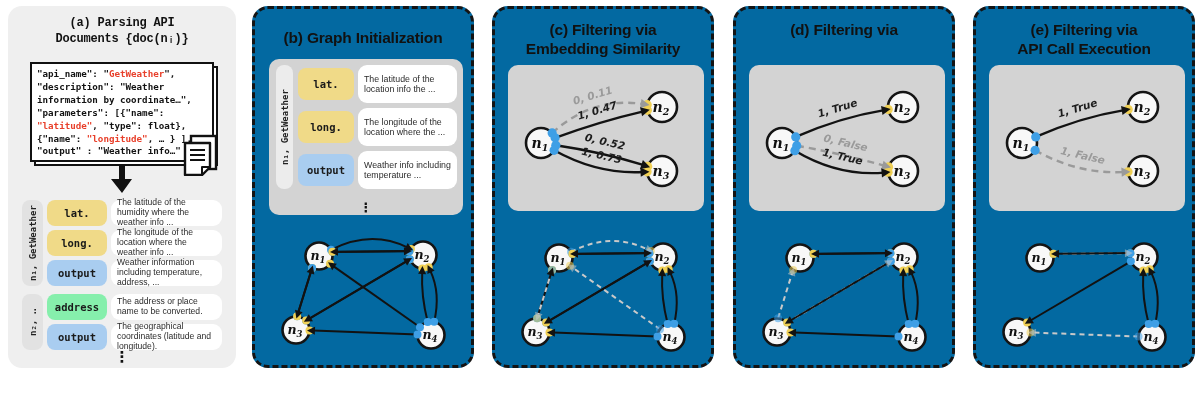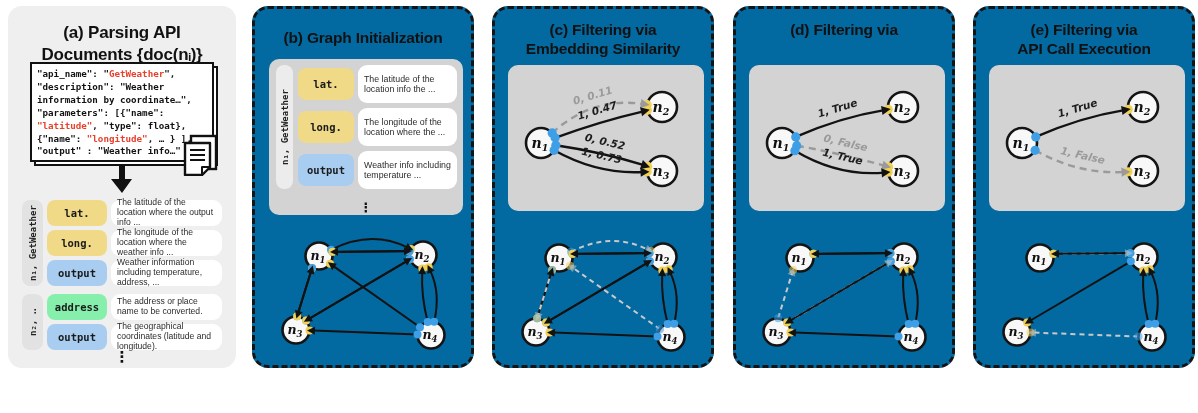--- a/index.html
+++ b/index.html
@@ -3,21 +3,21 @@
 <meta charset="utf-8">
 <style>
   html,body{margin:0;padding:0;background:#fff;}
   .canvas{position:relative;width:1198px;height:413px;background:#fff;overflow:hidden;
           font-family:"Liberation Sans","DejaVu Sans",sans-serif;}
   .panel{position:absolute;top:6px;height:362px;box-sizing:border-box;background:#0369a1;
          border:3px dashed #141414;border-radius:16px;}
   .panel-a{position:absolute;left:8px;top:6px;width:228px;height:362px;border-radius:14px;background:#efefef;}
   .ptitle{position:absolute;left:0;width:100%;text-align:center;font-weight:bold;font-size:15.5px;
           color:#111;letter-spacing:-0.2px;}
-  .a-title{top:16px;font-size:17px;line-height:1.3;}
+  .a-title{top:10px;font-size:12px;line-height:1.3;font-family:Liberation Mono, monospace;}
   
   .codeback{position:absolute;left:26px;top:60px;width:184px;height:100px;background:#fff;border:2px solid #111;box-sizing:border-box;}
   .codebox{position:absolute;left:22px;top:56px;width:184px;height:100px;background:#fff;border:2px solid #111;
            box-sizing:border-box;padding:4px 5px;}
   .code{font-family:"DejaVu Sans Mono","Liberation Mono",monospace;font-weight:bold;font-size:9.2px;
         line-height:12.9px;color:#121212;white-space:nowrap;}
   .docicon{position:absolute;right:-8px;bottom:-16px;}
   .downarrow{position:absolute;left:50%;transform:translateX(-50%);top:160px;}
   
   .agroup{position:absolute;left:14px;width:200px;display:flex;gap:4px;}
@@ -83,21 +83,21 @@
 
     <svg class="downarrow" width="22" height="28" viewBox="0 0 22 28">
       <path d="M8 0 h6 v13 h7 L11 27 0 13 h8 z" fill="#111"></path>
     </svg>
 
     <div class="agroup" style="top:194px">
       <div class="vpill">n₁, GetWeather</div>
       <div class="rowscol">
         <div class="prow">
           <div class="pill pill-y" style="background: rgb(240, 218, 136);">lat.</div>
-          <div class="descbox">The latitude of the location where the output info ...</div>
+          <div class="descbox">The latitude of the humidity where the weather info ...</div>
         </div>
         <div class="prow">
           <div class="pill pill-y" style="background: rgb(240, 218, 136);">long.</div>
           <div class="descbox">The longitude of the location where the weather info ...</div>
         </div>
         <div class="prow">
           <div class="pill pill-b" style="background: rgb(169, 205, 240);">output</div>
           <div class="descbox">Weather information including temperature, address, ...</div>
         </div>
       </div>

